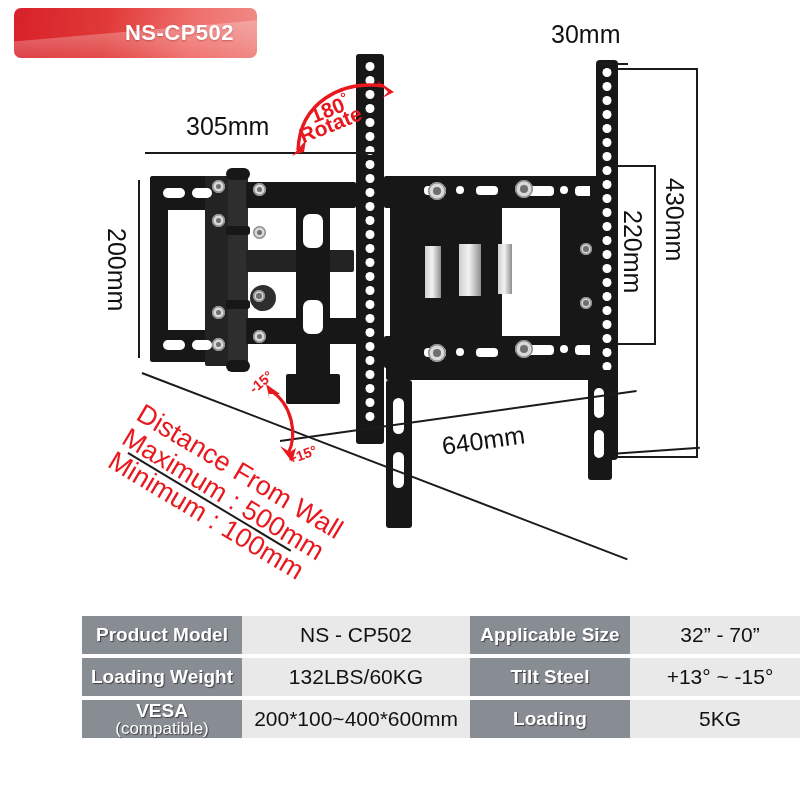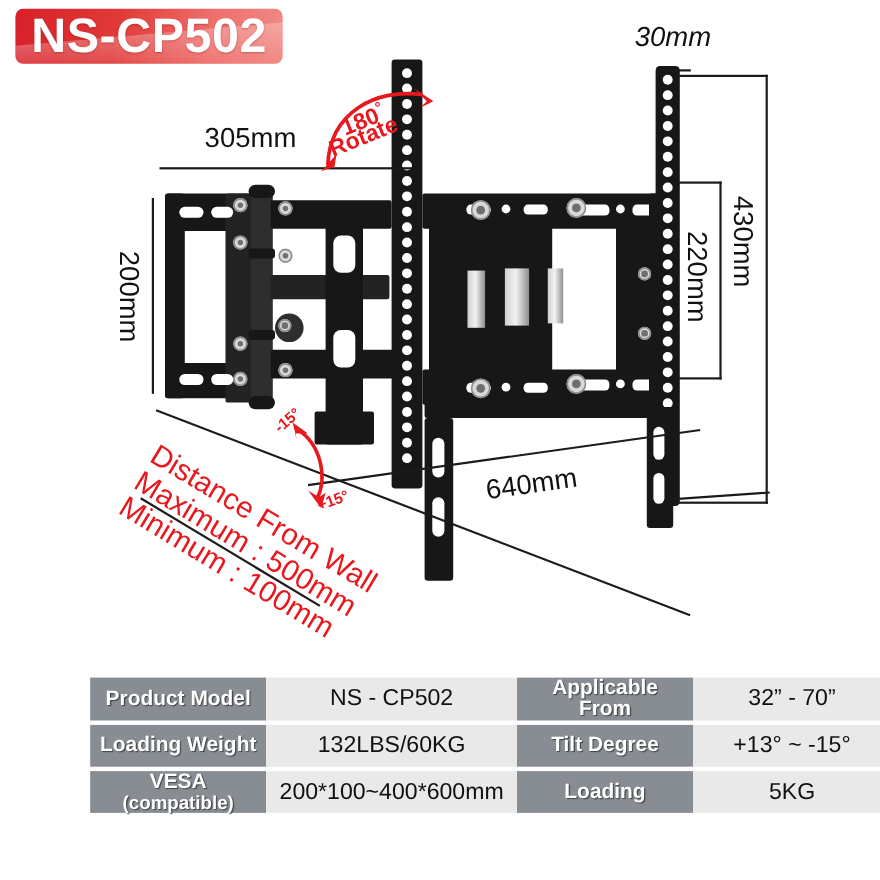--- a/index.html
+++ b/index.html
@@ -10,22 +10,22 @@
 
   
   .badge{position:absolute;left:14px;top:8px;width:243px;height:50px;
          border-radius:7px;overflow:hidden;
          background:linear-gradient(100deg,#d8202a 0%,#e03a38 38%,#ef6f6c 72%,#f08b86 100%);}
   .badge .gloss{position:absolute;left:-10%;top:46%;width:120%;height:70%;
          background:linear-gradient(180deg,rgba(255,255,255,.26),rgba(255,255,255,0));
          transform:rotate(-5deg);}
   .badge .txt{position:absolute;left:0;top:0;width:100%;height:100%;
          display:flex;align-items:center;justify-content:center;
-         color:#fff;font-size:44px;font-weight:bold;letter-spacing:.5px;
-         text-shadow:0 1px 2px rgba(120,0,0,.35);}
+         color:#fff;font-size:22px;font-weight:bold;letter-spacing:.5px;
+         text-shadow:0 1px 2px rgba(120,0,0,.35);padding-left:44px;}
 
   
   .lbl{position:absolute;white-space:nowrap;font-size:25px;color:#111;}
   .lbl.rot90{transform:rotate(90deg);transform-origin:left top;}
 
   
   .rule{position:absolute;background:#1b1b1b;}
   .hr{height:2px;} .vr{width:2px;}
 
   .diag{position:absolute;height:1.6px;background:#1b1b1b;transform-origin:left center;}
@@ -57,21 +57,21 @@
   .distwrap{position:absolute;transform-origin:left top;}
   .distwrap div{color:#e8191e;font-size:27px;line-height:1.02;white-space:nowrap;}
 
   
   .tbl{position:absolute;left:38px;top:612px;width:728px;
        border-collapse:separate;border-spacing:0 4px;margin-left:44px;}
   .tbl td{height:38px;padding:0 6px;font-size:21px;text-align:center;vertical-align:middle;}
   .tbl td.h{background:#888d94;color:#fff;font-weight:bold;font-size:19px;line-height:1.02;
        text-shadow:1px 1px 1px rgba(40,40,40,.75);}
   .tbl td.v{background:#e9e9e9;color:#111;}
-  .tbl td.h small{display:block;font-size:17px;font-weight:bold;}
+  .tbl td.h small{display:block;font-size:17px;font-weight:normal;}
 </style>
 </head>
 <body>
 
 <div id="stage">
 
   <div class="badge">
     <div class="gloss"></div>
     <div class="txt">NS-CP502</div>
   </div>
@@ -215,21 +215,21 @@
     <div class="slot" style="left:594px;top:430px;width:10px;height:28px;"></div>
   </div>
 
   <div class="rule hr" style="left:145px;top:152px;width:230px;"></div>
   <div class="lbl" style="left:186px;top:112px;">305mm</div>
 
   <div class="rule vr" style="left:138px;top:180px;height:178px;"></div>
   <div class="lbl rot90" style="left:131px;top:228px;">200mm</div>
 
   <div class="rule hr" style="left:600px;top:63px;width:28px;height:2px;"></div>
-  <div class="lbl" style="left:577px;top:20px;font-style:italic;">30mm</div>
+  <div class="lbl" style="left:551px;top:20px;">30mm</div>
 
   <div class="rule hr" style="left:614px;top:68px;width:84px;"></div>
   <div class="rule vr" style="left:696px;top:68px;height:390px;"></div>
   <div class="rule hr" style="left:614px;top:456px;width:84px;"></div>
   <div class="lbl rot90" style="left:689px;top:178px;">430mm</div>
 
   <div class="rule hr" style="left:616px;top:165px;width:40px;"></div>
   <div class="rule vr" style="left:654px;top:165px;height:180px;"></div>
   <div class="rule hr" style="left:616px;top:343px;width:40px;"></div>
   <div class="lbl rot90" style="left:647px;top:210px;">220mm</div>
@@ -268,27 +268,27 @@
     <div>Distance From Wall</div>
     <div>Maximum : 500mm</div>
     <div>Minimum : 100mm</div>
   </div>
 
   <table class="tbl">
     <tbody>
       <tr>
         <td class="h" style="width:148px;">Product Model</td>
         <td class="v" style="width:216px;">NS - CP502</td>
-        <td class="h" style="width:148px;">Applicable From</td>
+        <td class="h" style="width:148px;">Applicable Size</td>
         <td class="v">32” - 70”</td>
       </tr>
       <tr>
         <td class="h">Loading Weight</td>
         <td class="v">132LBS/60KG</td>
-        <td class="h">Tilt Degree</td>
+        <td class="h">Tilt Steel</td>
         <td class="v">+13° ~ -15°</td>
       </tr>
       <tr>
         <td class="h">
           <span>VESA</span>
           <small>(compatible)</small>
         </td>
         <td class="v">200*100~400*600mm</td>
         <td class="h">Loading</td>
         <td class="v">5KG</td>

